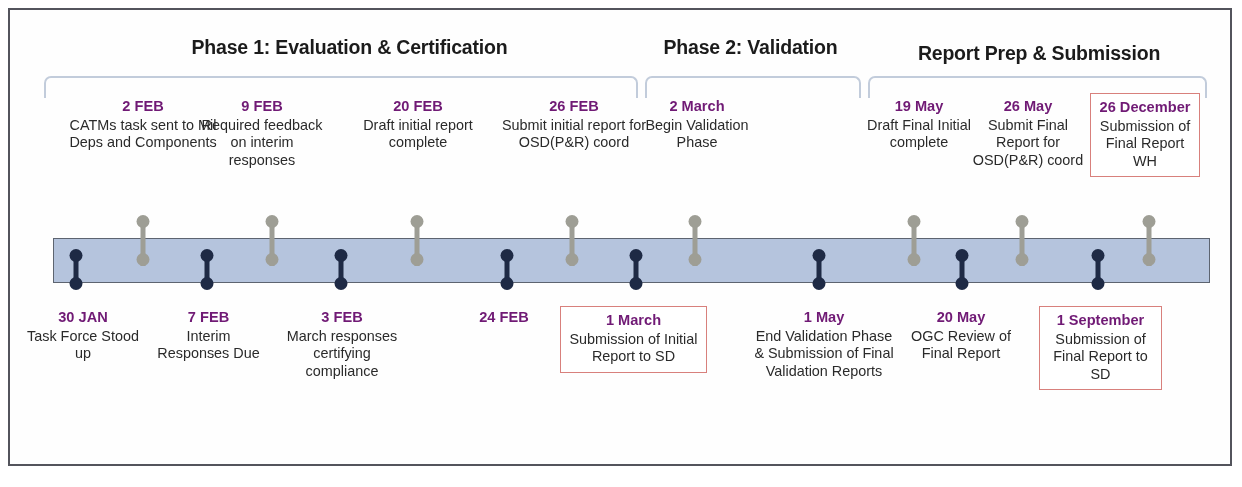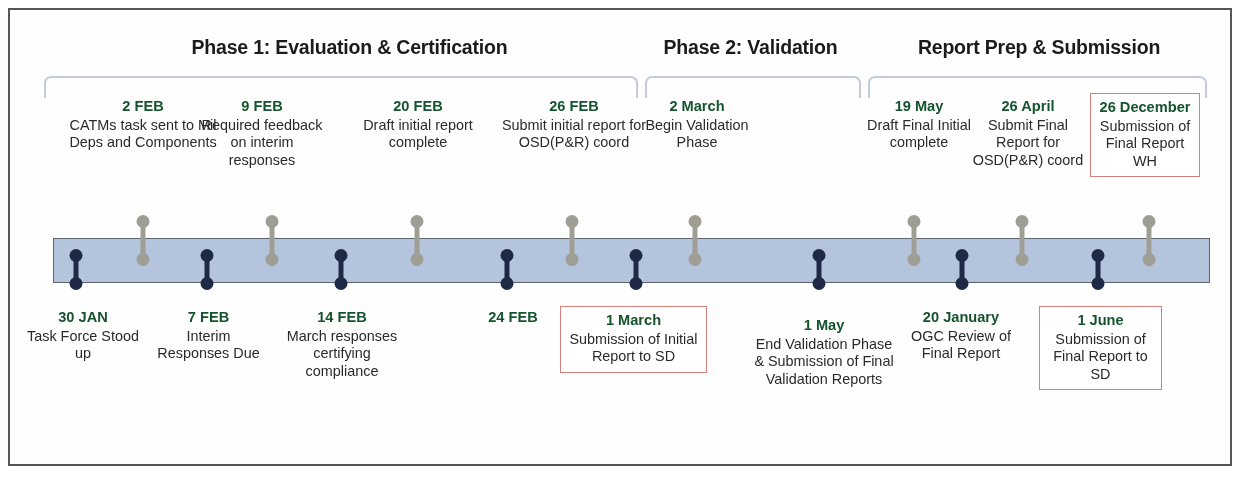--- a/index.html
+++ b/index.html
@@ -79,21 +79,21 @@
     position:absolute;
     text-align:center;
     font-size:14.4px;
     line-height:17.6px;
     color:#2a2a2a;
   }
   .milestone .ms-date{
     display:block;
     font-weight:bold;
     font-size:14.6px;
-    color:#14532d;
+    color:#701a75;
     margin-bottom:1px;
   }
   .milestone .ms-desc{ display:block; }
   .milestone.boxed{
     border:1.6px solid #d8807c;
     box-sizing:border-box;
     padding:5px 4px 6px 4px;
     background:#ffffff;
   }
   .milestone.above{ }
@@ -101,21 +101,21 @@
 </style>
 </head>
 <body>
 
 <div id="canvas">
   <div id="frame" style="border-color: rgb(83, 84, 92);">
 
     <div id="phase-titles">
         <div class="phase-title" style="left: 121px; top: 26px; width: 437px;">Phase 1: Evaluation &amp; Certification</div>
         <div class="phase-title" style="left: 626px; top: 26px; width: 229px;">Phase 2: Validation</div>
-        <div class="phase-title" style="left: 861px; top: 26px; width: 336px;">Report Prep &amp; Submission</div>
+        <div class="phase-title" style="left: 861px; top: 32px; width: 336px;">Report Prep &amp; Submission</div>
       </div>
 
     <div id="phase-brackets">
         <div class="bracket" style="left: 34px; top: 66px; width: 594px; border-color: rgb(194, 204, 219);"></div>
         <div class="bracket" style="left: 635px; top: 66px; width: 216px; border-color: rgb(194, 204, 219);"></div>
         <div class="bracket" style="left: 858px; top: 66px; width: 339px; border-color: rgb(194, 204, 219);"></div>
       </div>
 
     <div id="labels-above">
         <div class="milestone above" style="left: 57px; top: 88px; width: 152px;">
@@ -136,21 +136,21 @@
         </div>
         <div class="milestone above" style="left: 626px; top: 88px; width: 122px;">
           <span class="ms-date">2 March</span>
           <span class="ms-desc">Begin Validation Phase</span>
         </div>
         <div class="milestone above" style="left: 854px; top: 88px; width: 110px;">
           <span class="ms-date">19 May</span>
           <span class="ms-desc">Draft Final Initial complete</span>
         </div>
         <div class="milestone above" style="left: 959px; top: 88px; width: 118px;">
-          <span class="ms-date">26 April</span>
+          <span class="ms-date">26 May</span>
           <span class="ms-desc">Submit Final Report for OSD(P&amp;R) coord</span>
         </div>
         <div class="milestone above boxed" style="left: 1080px; top: 83px; width: 110px; border-color: rgb(216, 128, 124);">
           <span class="ms-date">26 December</span>
           <span class="ms-desc">Submission of Final Report WH</span>
         </div>
       </div>
 
     <div id="bar" style="background: rgb(181, 196, 221); border-color: rgb(93, 100, 112);"></div>
 
@@ -240,38 +240,38 @@
     <div id="labels-below">
         <div class="milestone below" style="left: 14px; top: 299px; width: 118px;">
           <span class="ms-date">30 JAN</span>
           <span class="ms-desc">Task Force Stood up</span>
         </div>
         <div class="milestone below" style="left: 140px; top: 299px; width: 117px;">
           <span class="ms-date">7 FEB</span>
           <span class="ms-desc">Interim Responses Due</span>
         </div>
         <div class="milestone below" style="left: 272px; top: 299px; width: 120px;">
-          <span class="ms-date">14 FEB</span>
+          <span class="ms-date">3 FEB</span>
           <span class="ms-desc">March responses certifying compliance</span>
         </div>
-        <div class="milestone below" style="left: 433px; top: 299px; width: 140px;">
+        <div class="milestone below" style="left: 424px; top: 299px; width: 140px;">
           <span class="ms-date">24 FEB</span>
         </div>
         <div class="milestone below boxed" style="left: 550px; top: 296px; width: 147px; border-color: rgb(216, 128, 124);">
           <span class="ms-date">1 March</span>
           <span class="ms-desc">Submission of Initial Report to SD</span>
         </div>
-        <div class="milestone below" style="left: 744px; top: 299px; width: 140px; margin-top: 8px;">
+        <div class="milestone below" style="left: 744px; top: 299px; width: 140px;">
           <span class="ms-date">1 May</span>
           <span class="ms-desc">End Validation Phase &amp; Submission of Final Validation Reports</span>
         </div>
         <div class="milestone below" style="left: 896px; top: 299px; width: 110px;">
-          <span class="ms-date">20 January</span>
+          <span class="ms-date">20 May</span>
           <span class="ms-desc">OGC Review of Final Report</span>
         </div>
         <div class="milestone below boxed" style="left: 1029px; top: 296px; width: 123px; border-color: rgb(216, 128, 124);">
-          <span class="ms-date">1 June</span>
+          <span class="ms-date">1 September</span>
           <span class="ms-desc">Submission of Final Report to SD</span>
         </div>
       </div>
 
   </div>
 </div>
 
 </body></html>

